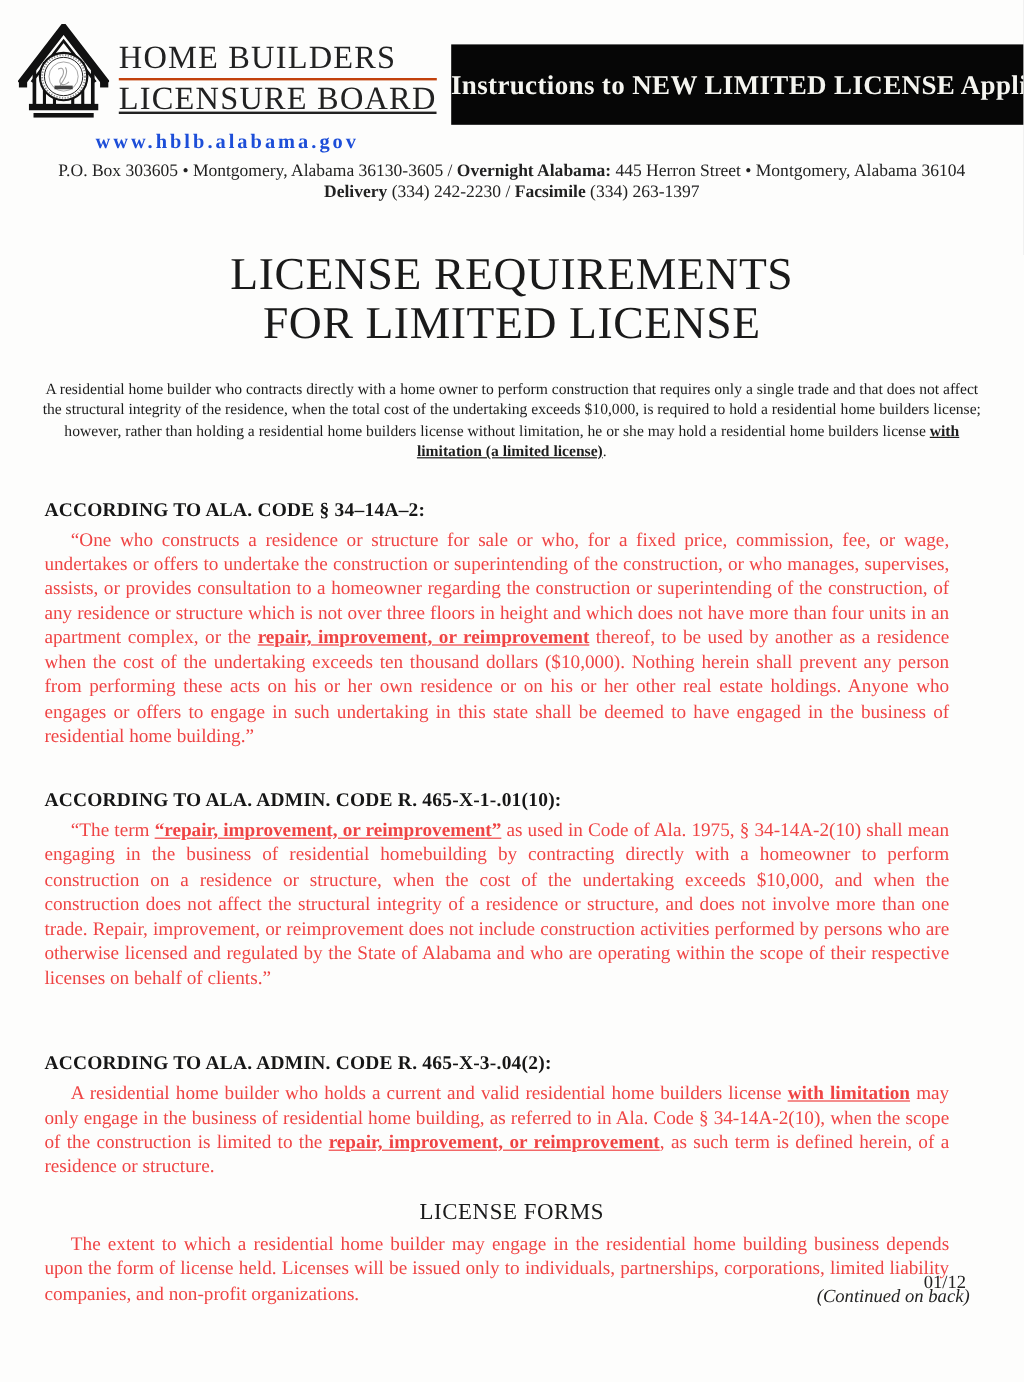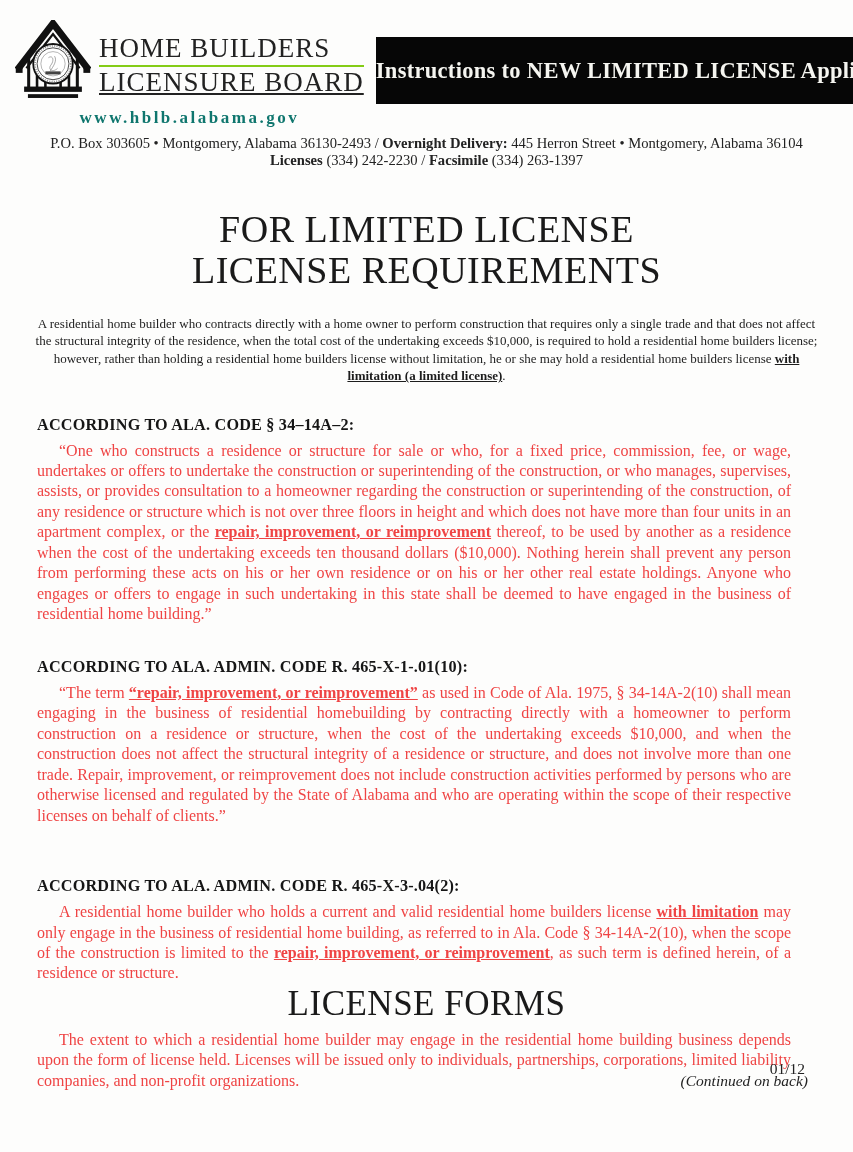--- a/index.html
+++ b/index.html
@@ -24,29 +24,29 @@
   .brand-row { display: flex; align-items: flex-start; }
   .logo-svg { width: 76px; height: 86px; margin-top: 7px; }
   .org-names { margin: 22px 0 0 8px; }
   .org1, .org2 {
     font-size: 27px;
     letter-spacing: 1px;
     line-height: 1.0;
     white-space: nowrap;
     color: #222;
   }
-  .org1 { padding-bottom: 3px; border-bottom: 2px solid #84cc16; }
+  .org1 { padding-bottom: 3px; border-bottom: 2px solid #c2410c; }
   .org2 { padding-top: 2px; text-decoration: underline; }
   .website {
     text-align: center;
     font-weight: bold;
     font-size: 17px;
     letter-spacing: 2.5px;
     margin-top: 2px;
-    color: #0f766e;
+    color: #1d4ed8;
   }
   .banner {
     flex: 1 1 auto;
     margin: 24px 0 0 12px;
     background: #060606;
     height: 67px;
     display: flex;
     align-items: center;
     justify-content: center;
   }
@@ -98,21 +98,22 @@
     line-height: 1.28;
     text-align: justify;
     text-indent: 22px;
     color: #ef4444;
   }
   .body-par + .body-par { margin-top: 11px; }
 
   
   .forms-heading {
     text-align: center;
-    font-size: 35px;
+    margin-top: 16px;
+    font-size: 19px;
     letter-spacing: 0.5px;
     color: #1a1a1a;
   }
   .forms-par { margin-top: 6px; }
 
   
   .continued {
     position: absolute;
     top: 1072px; right: 45px;
     font-style: italic;
@@ -165,27 +166,27 @@
             <div class="org1">HOME BUILDERS</div>
             <div class="org2">LICENSURE BOARD</div>
           </div>
         </div>
         <div class="website">www.hblb.alabama.gov</div>
       </div>
       <div class="banner">
         <span class="banner-text">Instructions to NEW LIMITED LICENSE Application</span>
       </div>
     </div>
-    <div class="addr addr1"><span>P.O. Box 303605 • Montgomery, Alabama 36130-2493  /  </span><span style="font-weight: bold;">Overnight Delivery:</span><span> 445 Herron Street • Montgomery, Alabama 36104</span></div>
-    <div class="addr addr2"><span style="font-weight: bold;">Licenses</span><span> (334) 242-2230  /  </span><span style="font-weight: bold;">Facsimile</span><span> (334) 263-1397</span></div>
+    <div class="addr addr1"><span>P.O. Box 303605 • Montgomery, Alabama 36130-3605  /  </span><span style="font-weight: bold;">Overnight Alabama:</span><span> 445 Herron Street • Montgomery, Alabama 36104</span></div>
+    <div class="addr addr2"><span style="font-weight: bold;">Delivery</span><span> (334) 242-2230  /  </span><span style="font-weight: bold;">Facsimile</span><span> (334) 263-1397</span></div>
   </header>
 
   <div class="doc-title">
+    <div>LICENSE REQUIREMENTS</div>
     <div>FOR LIMITED LICENSE</div>
-    <div>LICENSE REQUIREMENTS</div>
   </div>
 
   <p class="intro"><span>A residential home builder who contracts directly with a home owner to perform construction that requires only a single trade and that does not affect the structural integrity of the residence, when the total cost of the undertaking exceeds $10,000, is required to hold a residential home builders license; however, rather than holding a residential home builders license without limitation, he or she may hold a residential home builders license </span><span style="font-weight: bold; text-decoration: underline;">with limitation (a limited license)</span><span>.</span></p>
 
   <section class="section sec1">
     <h3>ACCORDING TO ALA. CODE § 34–14A–2:</h3>
     <p class="body-par"><span>“One who constructs a residence or structure for sale or who, for a fixed price, commission, fee, or wage, undertakes or offers to undertake the construction or superintending of the construction, or who manages, supervises, assists, or provides consultation to a homeowner regarding the construction or superintending of the construction, of any residence or structure which is not over three floors in height and which does not have more than four units in an apartment complex, or the </span><span style="font-weight: bold; text-decoration: underline;">repair, improvement, or reimprovement</span><span> thereof, to be used by another as a residence when the cost of the undertaking exceeds ten thousand dollars ($10,000).  Nothing herein shall prevent any person from performing these acts on his or her own residence or on his or her other real estate holdings.  Anyone who engages or offers to engage in such undertaking in this state shall be deemed to have engaged in the business of residential home building.”</span></p>
   </section>
 
   <section class="section sec2">

